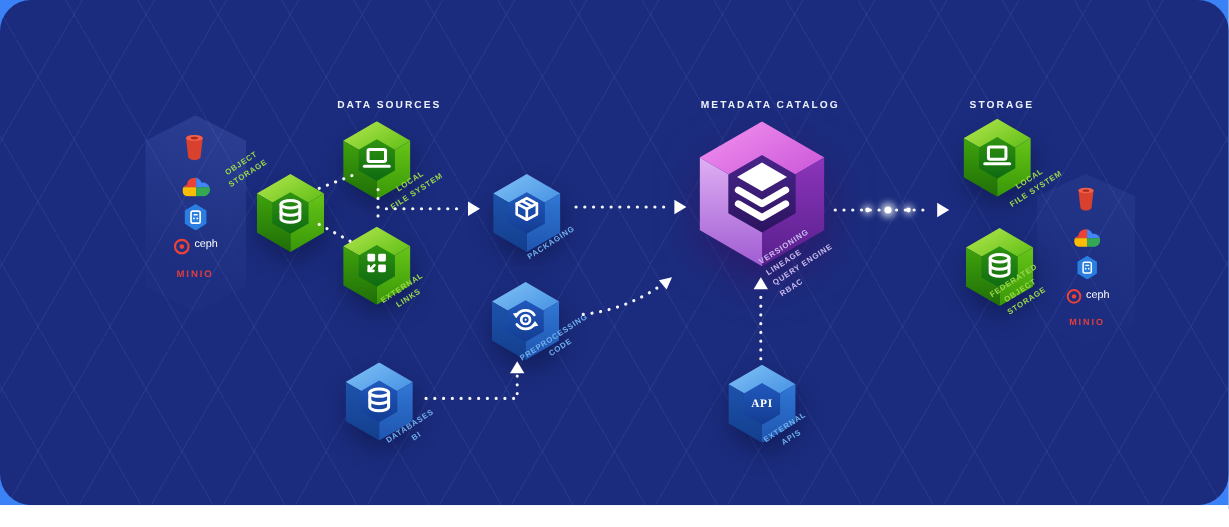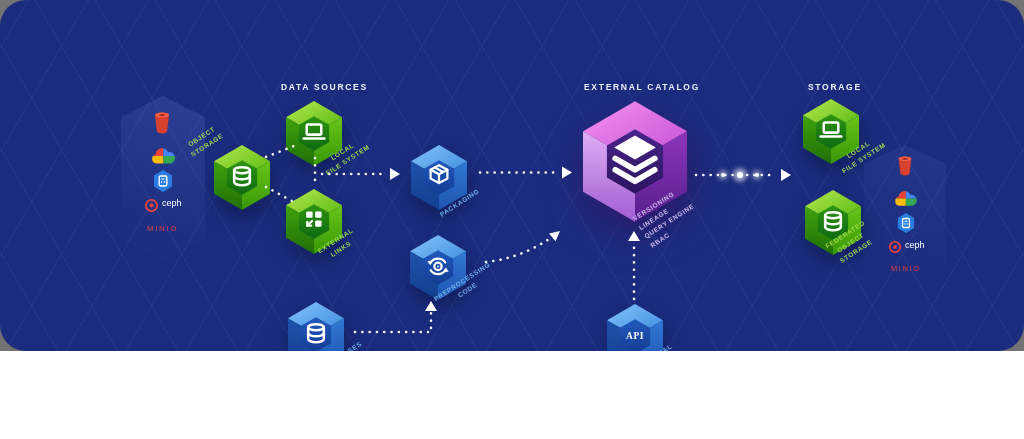--- a/index.html
+++ b/index.html
@@ -1,36 +1,36 @@
 <!DOCTYPE html>
 <html><head>
 <meta charset="utf-8">
 <style>
   html,body{margin:0;padding:0;background:#ffffff;font-family:"Liberation Sans",sans-serif;}
-  .frame{position:relative;width:1024px;height:351px;background:#737373;overflow:hidden;}
+  .frame{position:relative;width:1024px;height:421px;background:#3b82f6;overflow:hidden;}
   .stage{position:absolute;inset:0;background:#1B2C7E;border-radius:26px;overflow:hidden;}
   .stage::before{content:"";position:absolute;inset:-40px;
     background:
       repeating-linear-gradient(60deg, rgba(160,185,255,.07) 0 1px, transparent 1px 52px),
       repeating-linear-gradient(-60deg, rgba(160,185,255,.07) 0 1px, transparent 1px 52px);
     pointer-events:none;}
   .hdr{position:absolute;color:#EDF1FB;font-weight:bold;font-size:8.5px;letter-spacing:1.7px;white-space:nowrap;}
   .panel{position:absolute;clip-path:polygon(50% 0,100% 13%,100% 87%,50% 100%,0 87%,0 13%);
     background:linear-gradient(205deg,rgba(135,165,255,.16),rgba(135,165,255,.02) 75%);}
   .panel.dim{opacity:.55;}
   .cube{position:absolute;filter:drop-shadow(2px 9px 10px rgba(8,12,48,.45));}
   .lbl{position:absolute;font-weight:bold;font-size:6.5px;letter-spacing:.7px;line-height:1.55;
     transform:rotate(-33deg);transform-origin:center center;text-align:center;white-space:nowrap;}
   .lbl span{display:block;}
   .lbl.green{color:#9AD74B;}
   .lbl.blue{color:#6FAEEA;}
   .lbl.lav{color:#C9B9EE;text-align:left;line-height:1.65;}
   .logo{position:absolute;}
   .cephrow{position:absolute;display:flex;align-items:flex-start;gap:3px;color:#ffffff;font-size:9px;}
-  .miniotxt{position:absolute;color:#E03E3E;font-weight:normal;font-size:8px;letter-spacing:1.6px;}
+  .miniotxt{position:absolute;color:#E03E3E;font-weight:bold;font-size:8px;letter-spacing:1.6px;}
   .conn{position:absolute;inset:0;pointer-events:none;}
 </style>
 </head>
 <body>
 
 <div class="frame">
 <div class="stage">
 
   <svg width="0" height="0" style="position:absolute" aria-hidden="true">
     <defs>
@@ -110,21 +110,21 @@
             <circle cx="11.4" cy="12" r=".8" fill="#fff"></circle>
       </symbol>
       <symbol id="sym-ceph" viewBox="0 0 16 16">
         <circle cx="8" cy="8" r="6" fill="none" stroke="#EF4136" stroke-width="1.9"></circle>
         <circle cx="8" cy="8" r="2.1" fill="#EF4136"></circle>
       </symbol>
     </defs>
   </svg>
 
   <div class="hdr" style="left:281px;top:82px;">DATA SOURCES</div>
-  <div class="hdr" style="left:584px;top:82px;">EXTERNAL CATALOG</div>
+  <div class="hdr" style="left:584px;top:82px;">METADATA CATALOG</div>
   <div class="hdr" style="left:808px;top:82px;">STORAGE</div>
 
   <div class="panel" style="left:121px;top:96px;width:84px;height:164px;"></div>
   <div class="panel dim" style="left:864px;top:145px;width:82px;height:142px;"></div>
 
   <svg class="logo" style="left:152px;top:112px;" width="20" height="22">
         <use href="#sym-s3"></use>
       </svg>
   <svg class="logo" style="left:151px;top:146px;" width="24" height="19">
         <use href="#sym-gcloud"></use>

